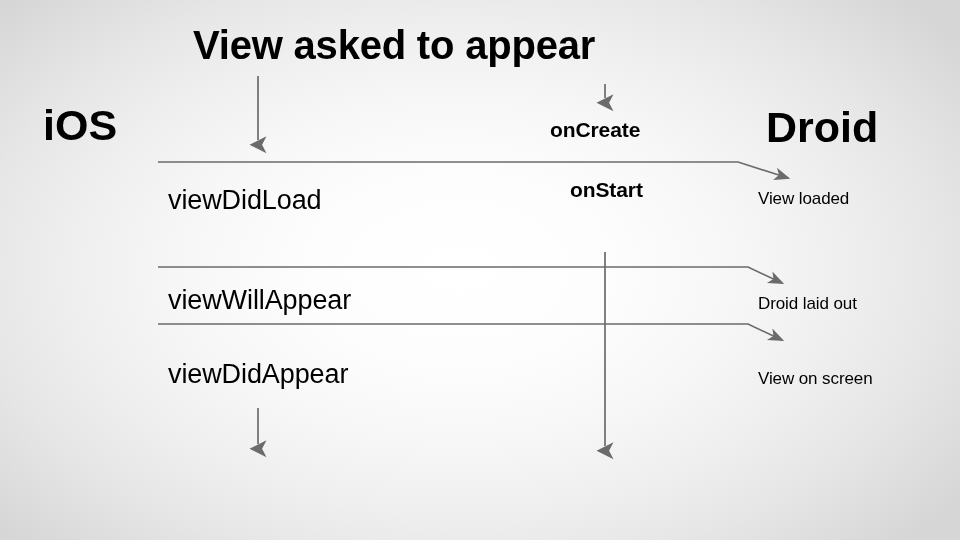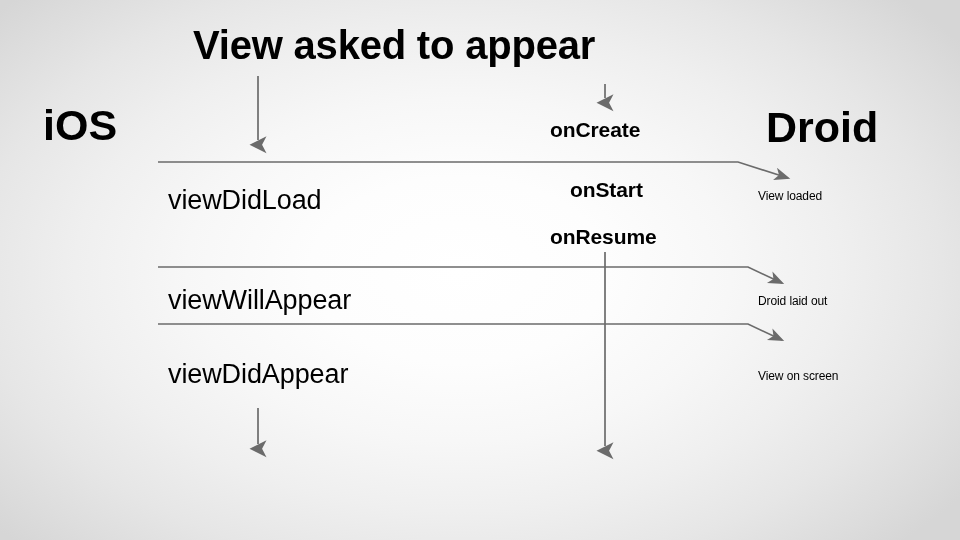--- a/index.html
+++ b/index.html
@@ -56,21 +56,21 @@
     font-size: 27px;
     font-weight: normal;
     letter-spacing: -0.1px;
   }
   .callback {
     font-size: 21px;
     font-weight: bold;
     letter-spacing: -0.1px;
   }
   .state {
-    font-size: 12px;
+    font-size: 17px;
     font-weight: normal;
     letter-spacing: -0.1px;
   }
 </style>
 </head>
 <body>
 
 <div id="slide">
 
   <svg id="vector-layer" viewBox="0 0 960 540">
@@ -121,21 +121,20 @@
   <div class="txt method" style="left:168px; top:287px;">viewWillAppear</div>
 
   <div class="txt method" style="left:168px; top:187px;">viewDidLoad</div>
 
   <div class="txt method" style="left:168px; top:361px;">viewDidAppear</div>
 
   <div class="txt callback" style="left:550px; top:119px;">onCreate</div>
 
   <div class="txt callback" style="left:570px; top:179px;">onStart</div>
 
-  <div class="txt callback" style="left:550px; top:226px;">onResume</div>
 
   <div class="txt state" style="left:758px; top:190px;">View loaded</div>
 
   <div class="txt state" style="left:758px; top:295px;">Droid laid out</div>
 
   <div class="txt state" style="left:758px; top:370px;">View on screen</div>
 
 
 </div>
 

